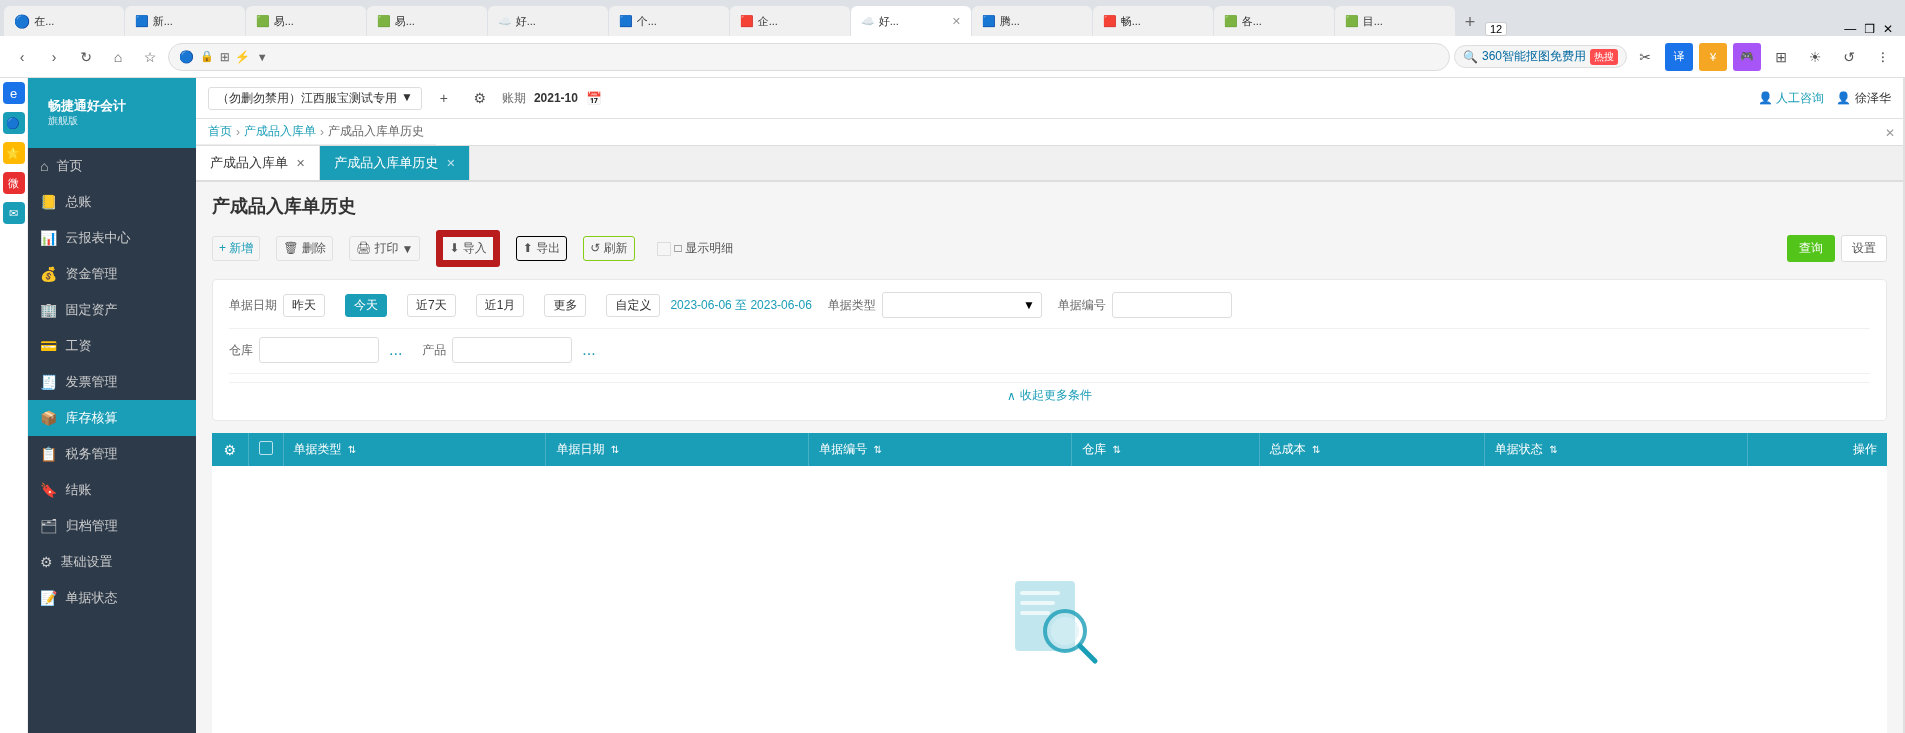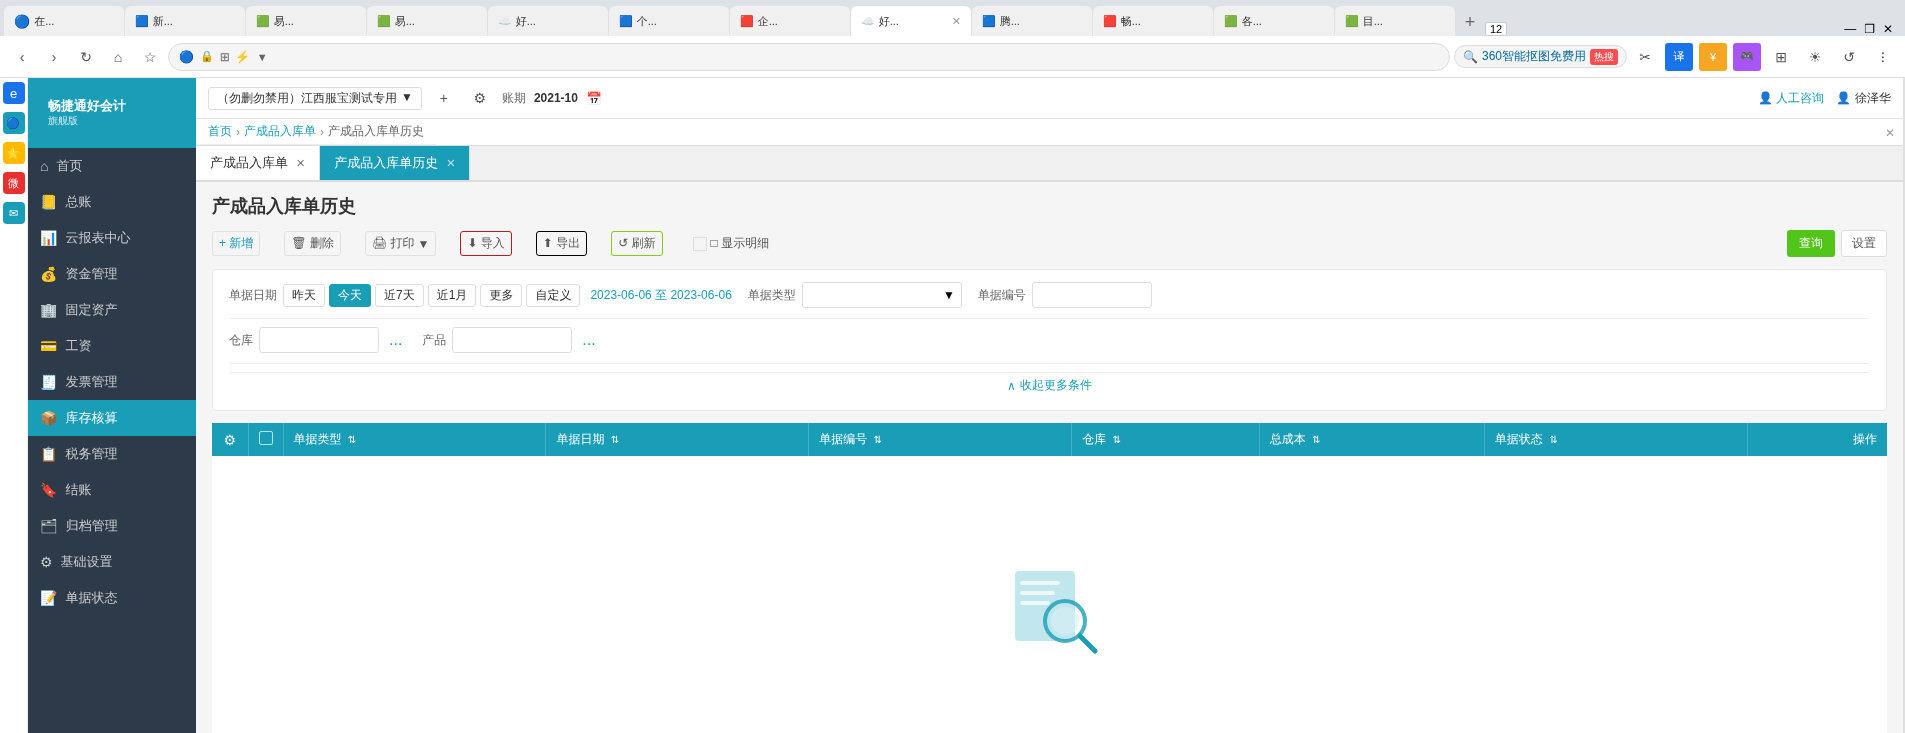--- a/index.html
+++ b/index.html
@@ -58,31 +58,31 @@
     .page-tab.active { background: #1a9db7; color: #fff; }
     .page-tab-close { font-size: 11px; opacity: 0.7; margin-left: 4px; }
     .breadcrumb-bar { padding: 4px 12px; font-size: 12px; color: #666; background: #fff; border-bottom: 1px solid #eee; display: flex; align-items: center; gap: 4px; }
     .breadcrumb-sep { color: #999; }
 
     
     .content-area { flex: 1; padding: 12px 16px; overflow-y: auto; }
     .page-title { font-size: 18px; color: #333; font-weight: bold; margin-bottom: 12px; }
 
     
-    .toolbar { display: flex; align-items: center; gap: 24px; margin-bottom: 12px; flex-wrap: wrap; }
+    .toolbar { display: flex; align-items: center; gap: 16px; margin-bottom: 12px; flex-wrap: wrap; }
     .toolbar-btn { display: flex; align-items: center; gap: 3px; font-size: 12px; color: #555; cursor: pointer; padding: 3px 6px; border-radius: 3px; }
     .btn-green { background: #52c41a; color: #fff; border: none; padding: 4px 12px; border-radius: 3px; font-size: 12px; cursor: pointer; }
     .btn-white-border { background: #fff; border: 1px solid #ddd; padding: 4px 10px; border-radius: 3px; font-size: 12px; cursor: pointer; color: #555; }
 
     
     .filter-section { background: #fff; border: 1px solid #e8e8e8; border-radius: 4px; padding: 12px 16px; margin-bottom: 12px; }
     .filter-row { display: flex; align-items: center; gap: 16px; margin-bottom: 10px; flex-wrap: wrap; }
     .filter-group { display: flex; align-items: center; gap: 6px; }
     .filter-label { color: #666; font-size: 12px; white-space: nowrap; }
-    .date-filters { display: flex; align-items: center; gap: 4px; }
+    .date-filters { display: flex; align-items: center; gap: 20px; }
     .date-btn { padding: 2px 8px; font-size: 12px; border: 1px solid #ddd; border-radius: 3px; cursor: pointer; color: #333; background: #fff; }
     .date-btn.active { background: #1a9db7; color: #fff; border-color: #1a9db7; }
     .date-range { color: #1a9db7; font-size: 12px; margin-left: 4px; }
     .filter-select { height: 26px; border: 1px solid #ddd; border-radius: 3px; padding: 0 6px; font-size: 12px; min-width: 120px; display: flex; align-items: center; justify-content: space-between; cursor: pointer; background: #fff; }
     .filter-input { height: 26px; border: 1px solid #ddd; border-radius: 3px; padding: 0 6px; font-size: 12px; width: 120px; outline: none; }
     .filter-input-long { height: 26px; border: 1px solid #ddd; border-radius: 3px; padding: 0 6px; font-size: 12px; width: 200px; outline: none; }
     .more-dots { color: #1a9db7; font-size: 16px; cursor: pointer; margin: 0 4px; }
     .collapse-btn { display: flex; align-items: center; gap: 4px; color: #1a9db7; font-size: 12px; cursor: pointer; padding: 4px 0; justify-content: center; }
     .filter-divider { border: none; border-top: 1px solid #f0f0f0; margin: 8px 0; }
 
@@ -329,21 +329,21 @@
           <div class="toolbar-btn" style="color:#1a9db7; border: 1px solid #e0e0e0;">
             <span>+ 新增</span>
           </div>
           <div class="toolbar-btn" style="border: 1px solid #e0e0e0;">
             <span>🗑 删除</span>
           </div>
           <div class="toolbar-btn" style="border: 1px solid #e0e0e0;">
             <span>🖨 打印</span>
             <span>▼</span>
           </div>
-          <div class="toolbar-btn" style="border: 1px solid #b91c1c;">
+          <div class="toolbar-btn" style="border: 7px solid #b91c1c;">
             <span>⬇ 导入</span>
           </div>
           <div class="toolbar-btn" style="border: 1px solid #000000;">
             <span>⬆ 导出</span>
           </div>
           <div class="toolbar-btn" style="border: 1px solid #84cc16;">
             <span>↺ 刷新</span>
           </div>
           <div class="toolbar-btn" style="display:flex;align-items:center;gap:4px;">
             <span style="width:14px;height:14px;border:1px solid #ddd;display:inline-block;vertical-align:middle;"></span>

